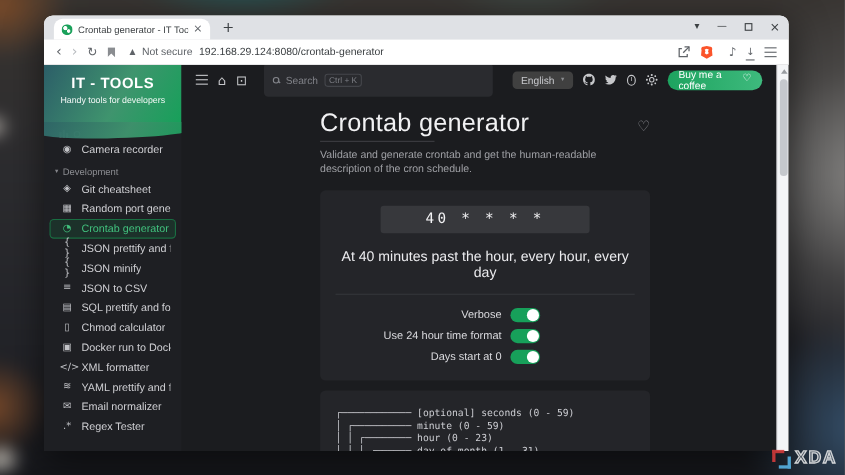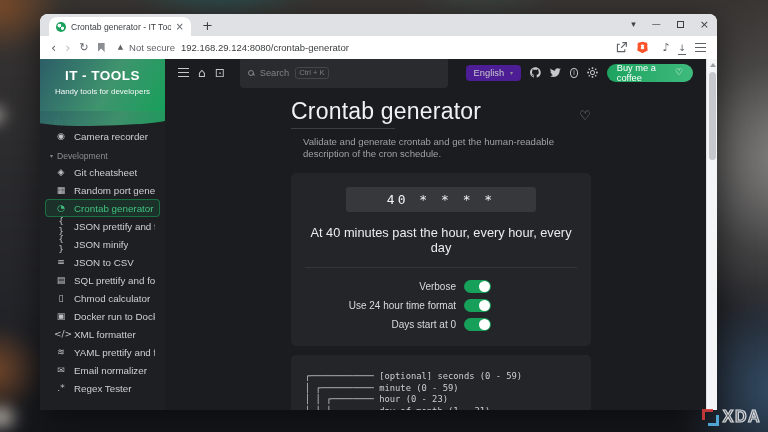--- a/index.html
+++ b/index.html
@@ -91,41 +91,41 @@
                linear-gradient(#c6c7ca,#c6c7ca) 0 4px/11px 1.4px no-repeat,
                linear-gradient(#c6c7ca,#c6c7ca) 0 8px/11px 1.4px no-repeat; }
   .tb-glyph { font-size:12px; line-height:1; }
   .search { width:248px; height:31px; margin-left:6px; background:#2a2b2f; border-radius:4px;
     display:flex; align-items:center; gap:6px; padding:0 8px; }
   .mag { width:6px; height:6px; border:1.2px solid #85878d; border-radius:50%; position:relative; flex-shrink:0; }
   .mag::after { content:''; position:absolute; width:3.4px; height:1.2px; background:#85878d; right:-3px; bottom:-1px; transform:rotate(45deg); }
   .search-ph { font-size:9.3px; color:#808288; }
   .kbd { font-size:7.6px; color:#7c7e84; border:1px solid #44464b; border-radius:3px; padding:0 3px; line-height:10px; }
   .tb-spacer { flex:1; }
-  .lang { height:16px; background:#4c1d95; border-radius:4px; display:flex; align-items:center; gap:6px; padding:0 8px; }
+  .lang { height:16px; background:#404040; border-radius:4px; display:flex; align-items:center; gap:6px; padding:0 8px; }
   .lang-lbl { font-size:9.3px; color:#c7c8cc; }
   .lang .chev { font-size:6px; color:#8a8c90; }
   .svg-ic { width:13px; height:13px; fill:#c6c7ca; }
   .info-ic { width:10px; height:10px; border:1.1px solid #c6c7ca; border-radius:50%; position:relative; }
   .info-ic::after { content:'i'; position:absolute; inset:0; font-size:7px; color:#c6c7ca; display:flex; align-items:center; justify-content:center; }
   .sun { width:5px; height:5px; border-radius:50%; border:1.3px solid #c6c7ca; margin:0 3px;
     box-shadow:0 -4.4px 0 -1.6px #c6c7ca, 0 4.4px 0 -1.6px #c6c7ca, 4.4px 0 0 -1.6px #c6c7ca, -4.4px 0 0 -1.6px #c6c7ca,
       3.2px 3.2px 0 -1.7px #c6c7ca, -3.2px 3.2px 0 -1.7px #c6c7ca, 3.2px -3.2px 0 -1.7px #c6c7ca, -3.2px -3.2px 0 -1.7px #c6c7ca; }
   .coffee { height:18px; border-radius:9px; padding:0 10px; display:flex; align-items:center; gap:5px;
     background:linear-gradient(90deg,#1da35f,#3eba7d); color:#fff;justify-content:space-between; }
   .coffee-lbl { font-size:9.3px; }
   .coffee-heart { font-size:9px; line-height:1; }
 
   .page { display:flex; flex-direction:column; align-items:center; padding-top:12px; }
   .tool-col { width:300px; }
   .tool-head-row { display:flex; align-items:flex-start; justify-content:space-between; }
   .tool-title { font-size:23px; font-weight:400; color:#f1f1f3; letter-spacing:.2px; }
   .t-underline { width:104px; height:1px; background:#3d3e42; margin-top:3px; }
   .fav-heart { font-size:13px; color:#828388; margin-top:10px; }
-  .tool-desc { margin-top:7px; font-size:9.6px; color:#9fa0a5; line-height:1.3;margin-left:12px; }
+  .tool-desc { margin-top:7px; font-size:9.6px; color:#9fa0a5; line-height:1.3; }
 
   .card { width:300px; background:#242529; border-radius:5px; margin-top:12px; padding:12px 14px; }
   .cron-input { display:block; width:190px; height:25px; margin:2px auto 0; background:#37383c; border:none; outline:none;
     border-radius:3px; color:#f2f2f4; text-align:center; font-family:"DejaVu Sans Mono",monospace; font-size:13px; letter-spacing:3px; }
   .cron-human { text-align:center; font-size:12.8px; color:#ececef; margin-top:13px; }
   .divider { height:1px; background:#34363a; margin:12px 0 9px; }
   .toggle-row { height:19px; display:flex; align-items:center; justify-content:flex-end; gap:8px; padding-right:86px; }
   .toggle-lbl { font-size:10px; color:#dadade; }
   .switch { width:27px; height:13px; border-radius:7px; background:#17a05a; position:relative; flex-shrink:0; }
   .switch::after { content:''; position:absolute; top:1px; right:1px; width:11px; height:11px; border-radius:50%; background:#fff; }

